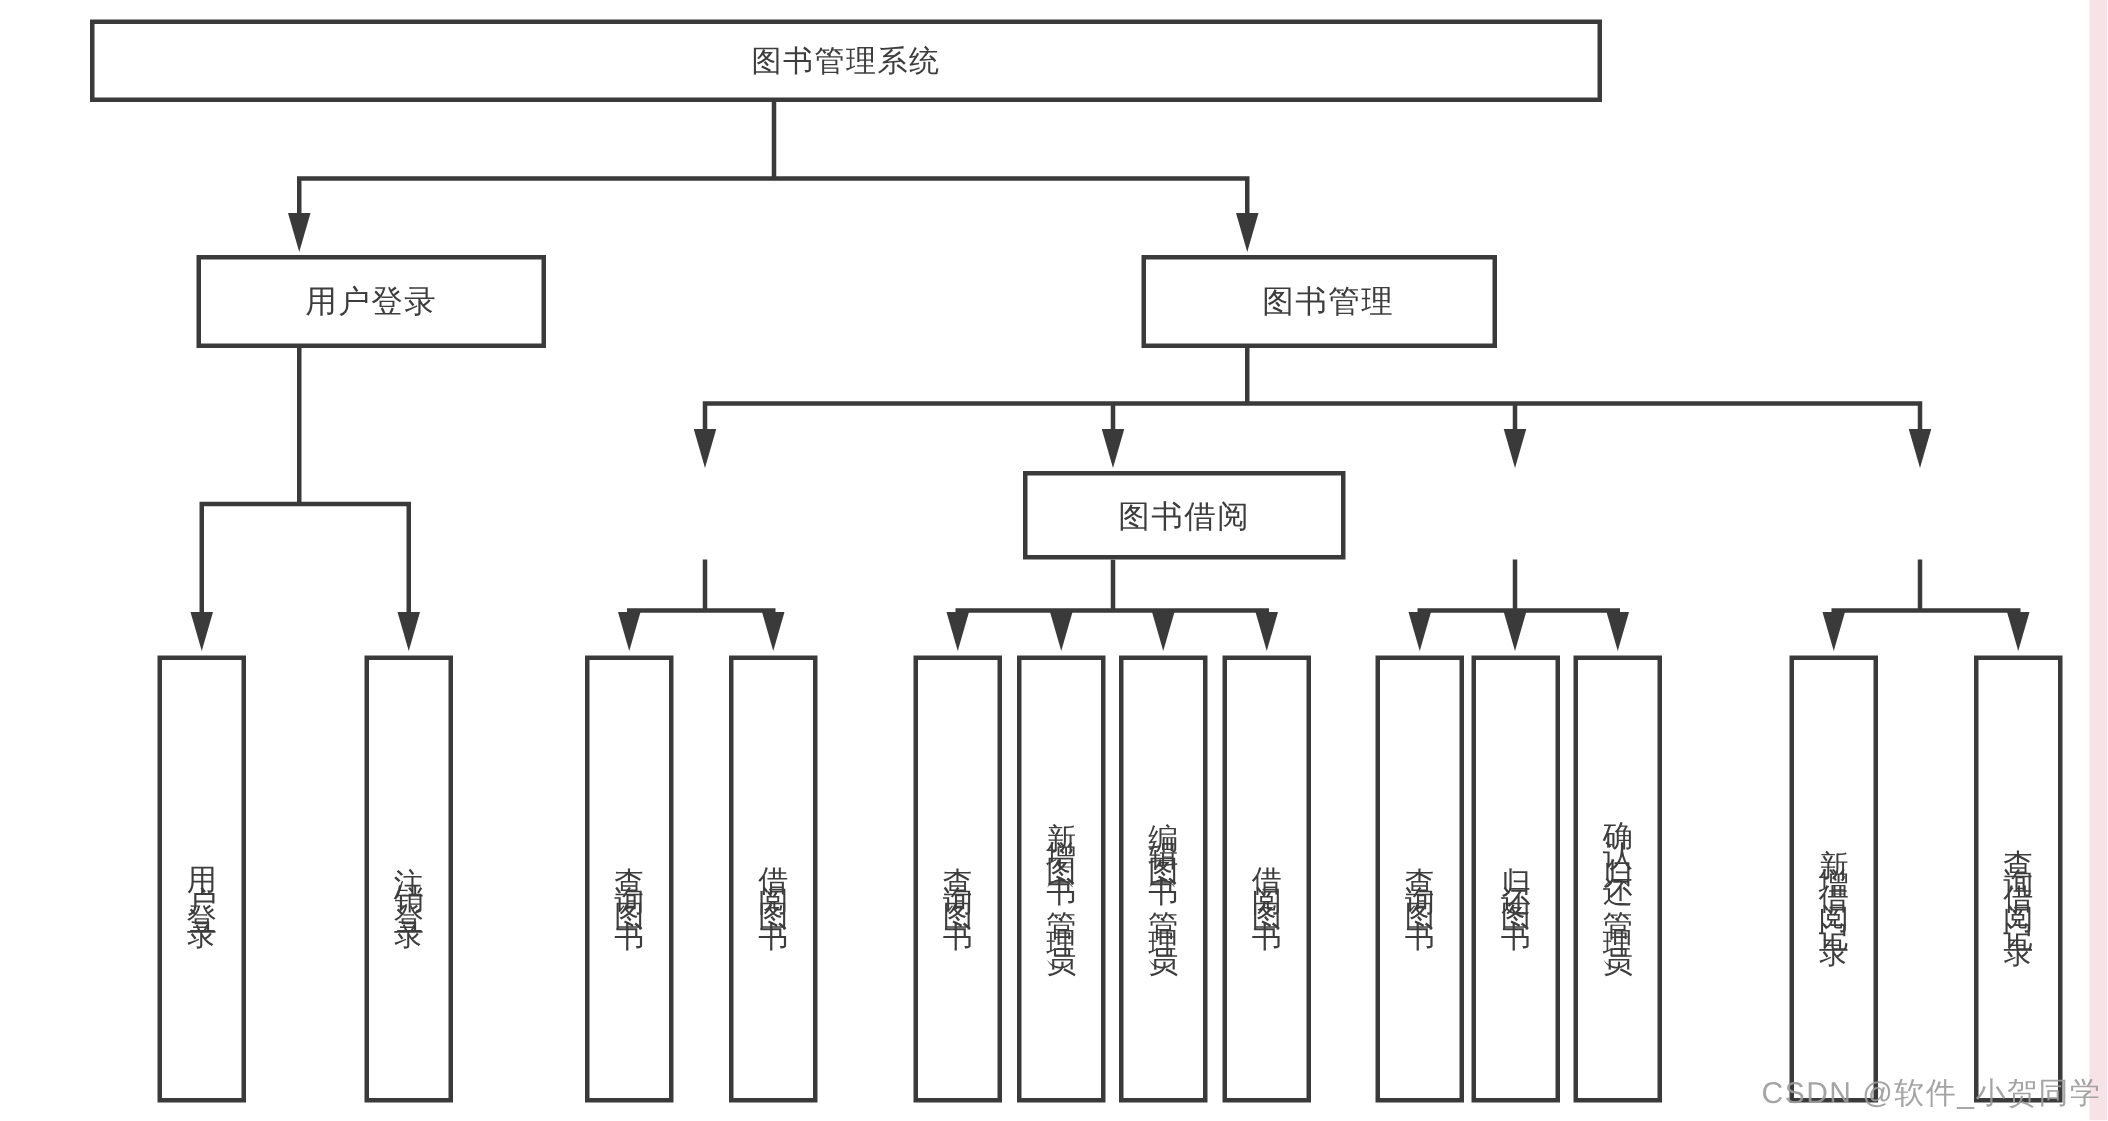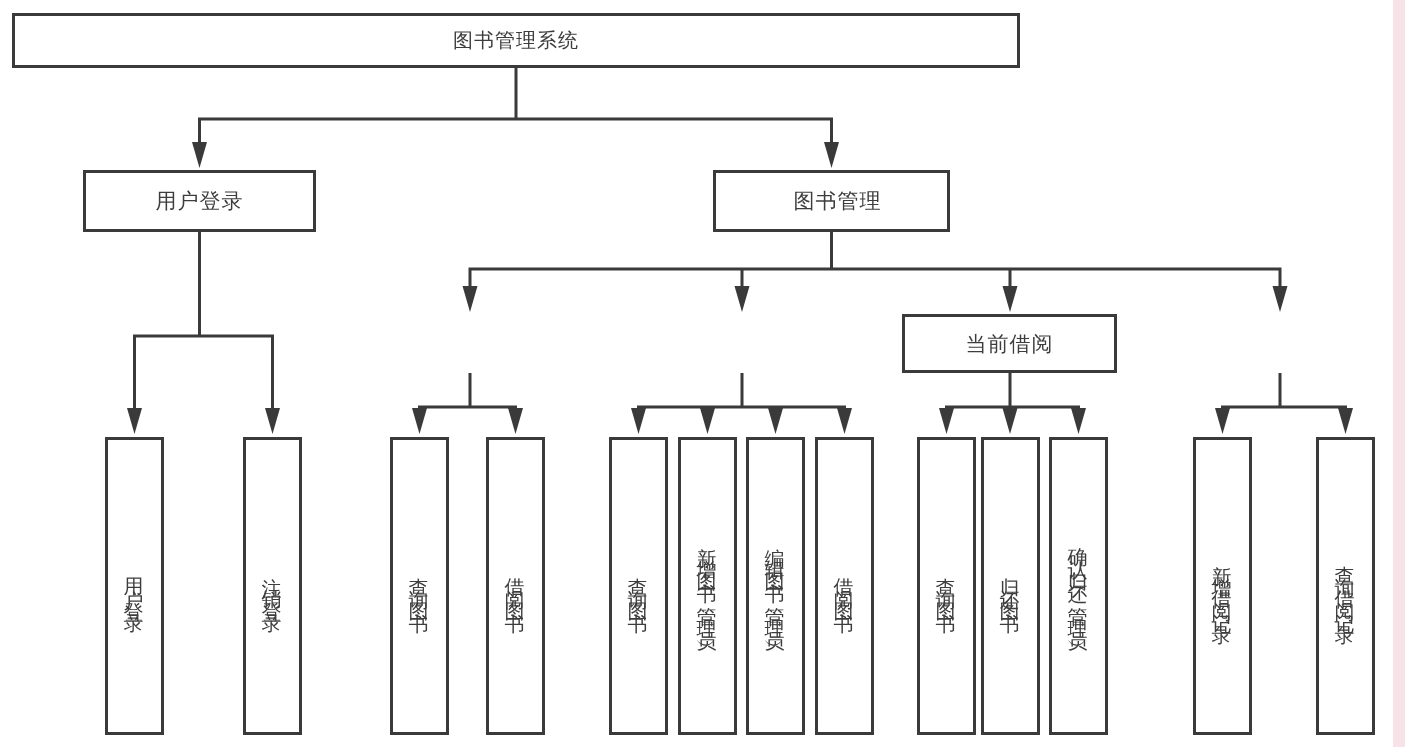--- a/index.html
+++ b/index.html
@@ -13,21 +13,21 @@
     pointer-events: none;
   }
   svg.connectors path { stroke: #3a3a3a; stroke-width: 3; fill: none; }
   svg.connectors polygon { fill: #3a3a3a; stroke: none; }
   .node {
     position: absolute; box-sizing: border-box;
     border: 3px solid #3a3a3a; background: #ffffff;
     display: flex; align-items: center; justify-content: center;
     color: #3d3d3d;
   }
-  .node.h { font-size: 21px; letter-spacing: 1px; }
+  .node.h { font-size: 21px; letter-spacing: 1px; margin-left: 48px; }
   .node.root { font-size: 20px; }
   .node.v { width: 59px; }
   .node.v .vtext {
     writing-mode: vertical-rl; text-orientation: mixed;
     font-size: 20px; letter-spacing: 12px; color: #3d3d3d;
     white-space: nowrap;
   }
   .edge-strip {
     position: absolute; right: 0; top: 0; width: 12px; height: 747px;
     background: #f6dee3; opacity: 0.85;
@@ -78,21 +78,21 @@
     <path d="M1280 373 V407 M1222.5 407 H1345.5 M1222.5 405.5 V410 M1345.5 405.5 V410"></path>
     <polygon points="1222.5,434 1215,408 1230,408"></polygon>
     <polygon points="1345.5,434 1338,408 1353,408"></polygon>
   </svg>
 
   <div class="node h root" style="left:12px; top:13px; width:1008px; height:55px;">图书管理系统</div>
 
   <div class="node h" style="left:83px; top:170px; width:233px; height:62px;">用户登录</div>
   <div class="node h" style="left:713px; top:170px; width:237px; height:62px;padding-left:12px;">图书管理</div>
 
-  <div class="node h" style="left:902px; top:314px; width:215px; height:59px;">当前借阅</div>
+  <div class="node h" style="left:634px; top:314px; width:215px; height:59px;">图书借阅</div>
 
   <div class="node v" style="left:105px; top:437px; height:298px;">
     <span class="vtext">用户登录</span>
   </div>
   <div class="node v" style="left:243px; top:437px; height:298px;">
     <span class="vtext">注销登录</span>
   </div>
   <div class="node v" style="left:390px; top:437px; height:298px;">
     <span class="vtext">查询图书</span>
   </div>
@@ -122,14 +122,15 @@
   </div>
   <div class="node v" style="left:1193px; top:437px; height:298px;">
     <span class="vtext">新增借阅记录</span>
   </div>
   <div class="node v" style="left:1316px; top:437px; height:298px;">
     <span class="vtext">查询借阅记录</span>
   </div>
 
   <div class="edge-strip"></div>
 
+  <div class="watermark">CSDN @软件_小贺同学</div>
 
 </div>
 
 </body></html>

